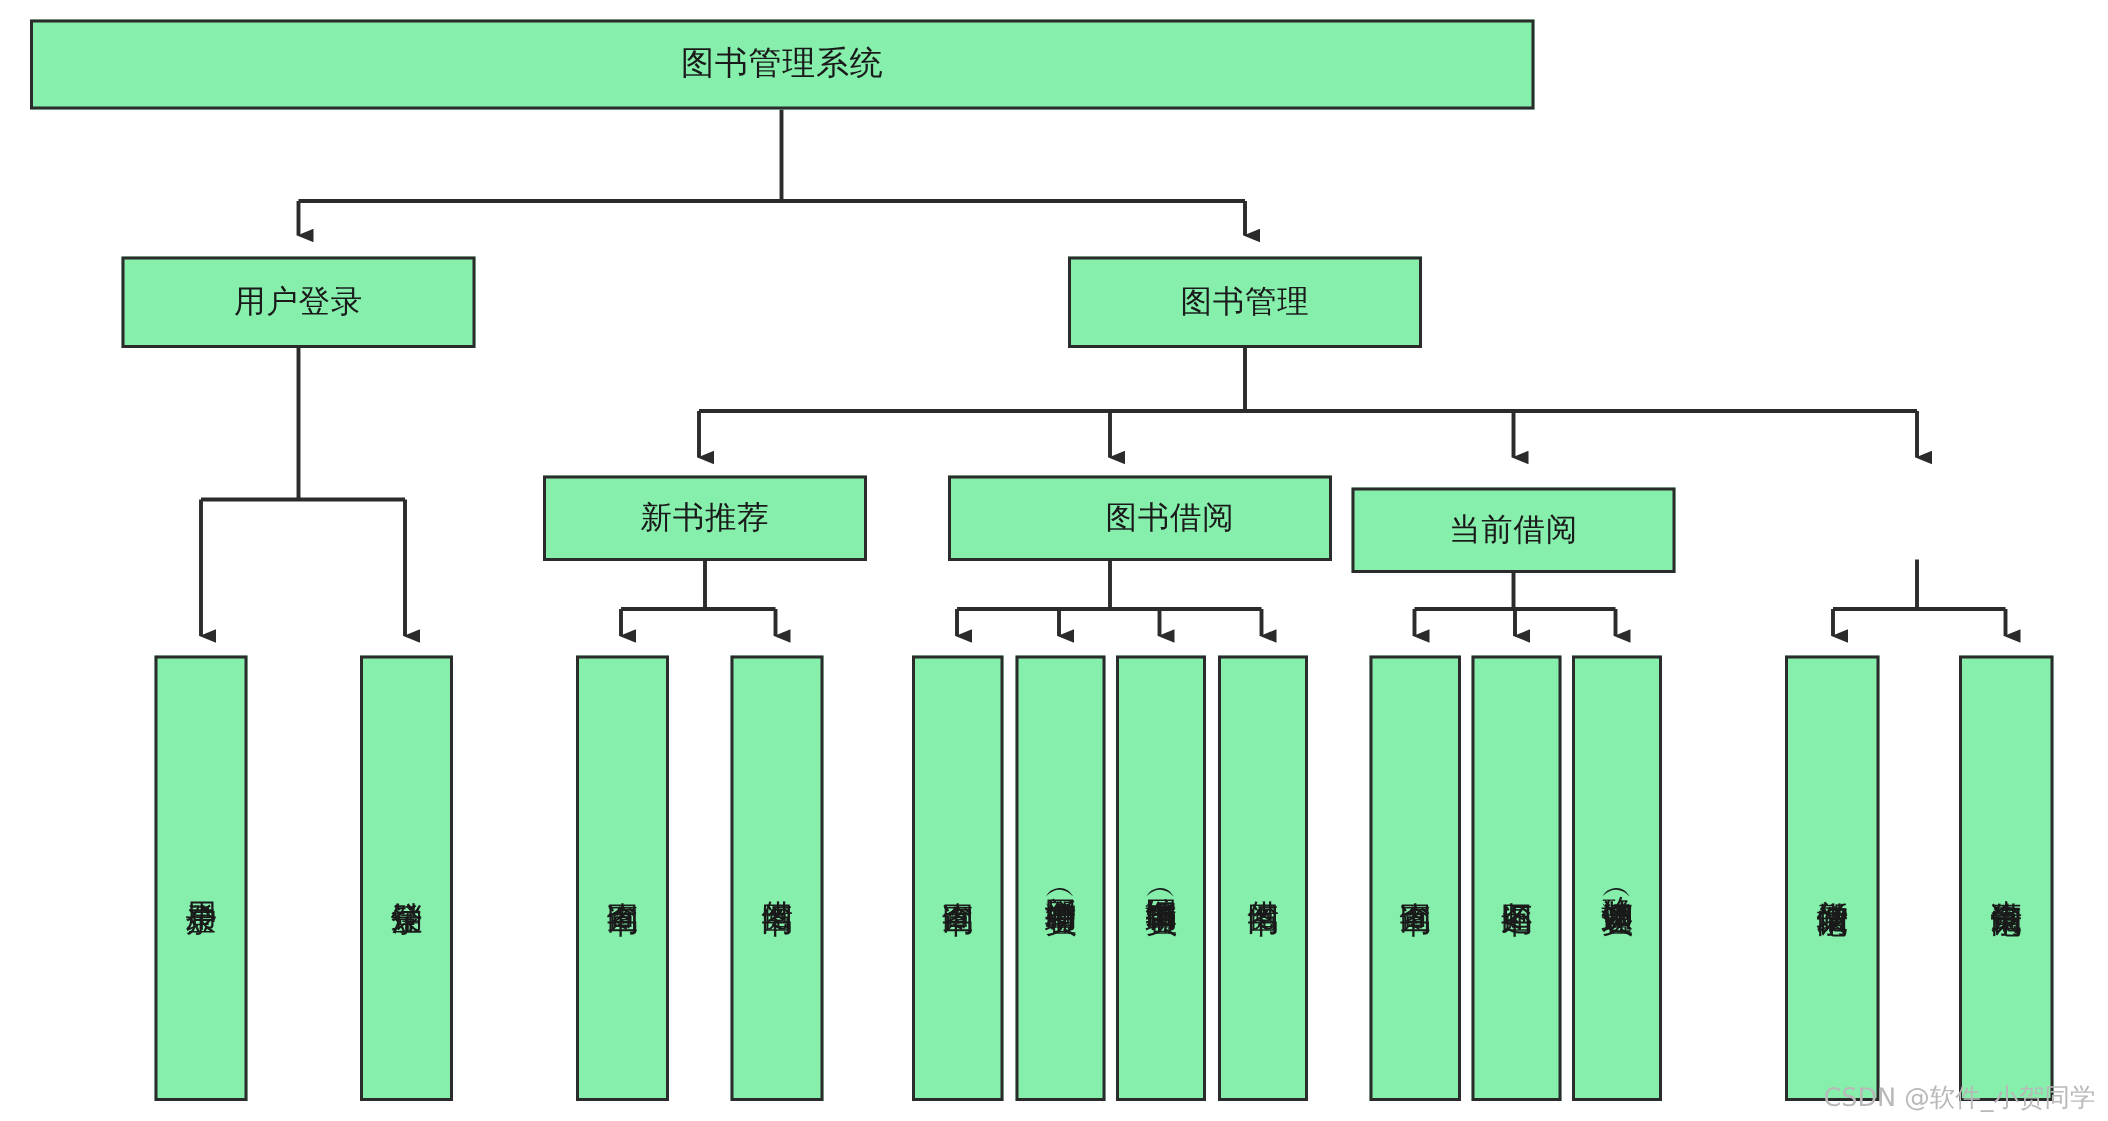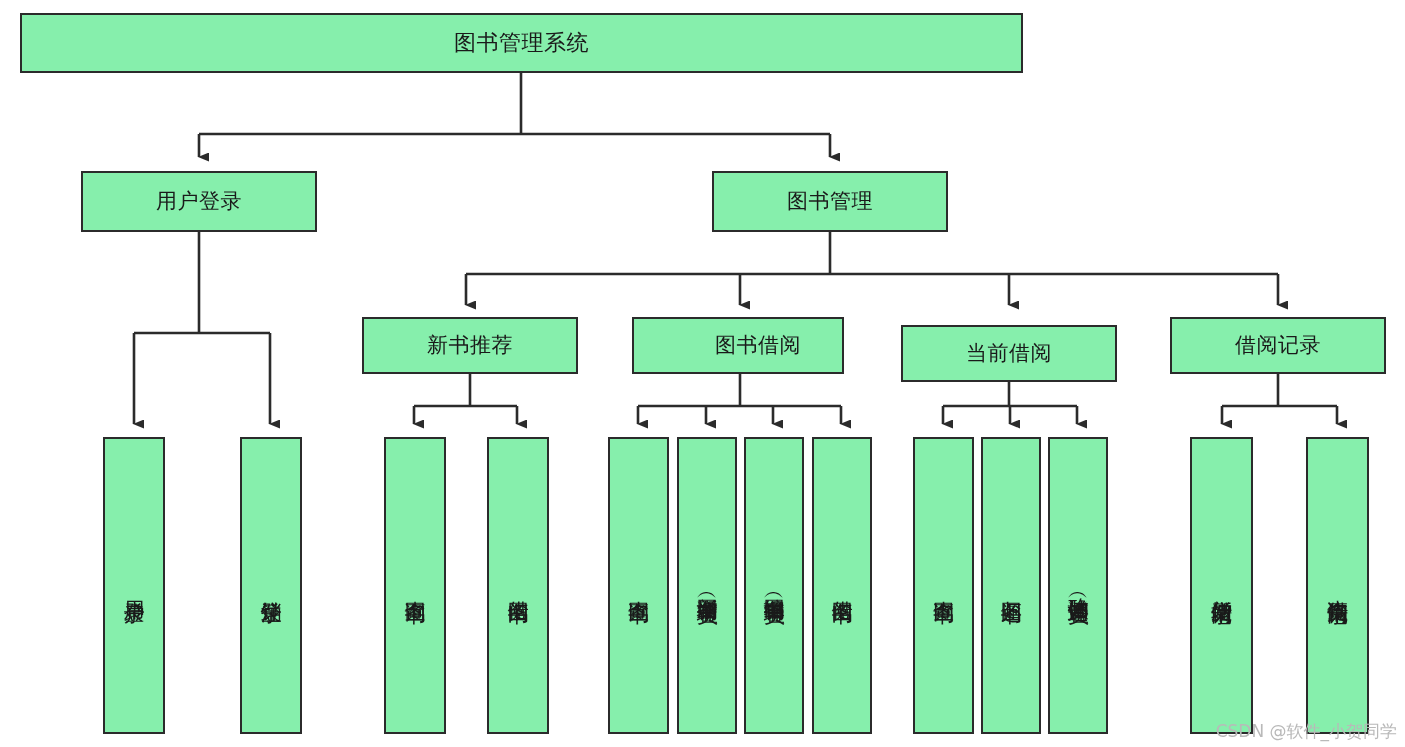--- a/index.html
+++ b/index.html
@@ -133,28 +133,25 @@
   <div class="node horiz" style="left:81px; top:171px; width:236px; height:61px;">
     <span>用户登录</span>
   </div>
   <div class="node horiz" style="left:712px; top:171px; width:236px; height:61px;">
     <span>图书管理</span>
   </div>
 
   <div class="node horiz" style="left:362px; top:317px; width:216px; height:57px;text-align:right;">
     <span>新书推荐</span>
   </div>
-  <div class="node horiz" style="left:632px; top:317px; width:212px; height:57px;padding-left:40px;">
+  <div class="node horiz" style="left:632px; top:317px; width:256px; height:57px;padding-left:40px;">
     <span>图书借阅</span>
   </div>
   <div class="node horiz" style="left:901px; top:325px; width:216px; height:57px;">
     <span>当前借阅</span>
-  </div>
-  <div class="node horiz" style="left:1170px; top:317px; width:216px; height:57px;">
-    <span>借阅记录</span>
   </div>
 
   <div class="node vert" style="left:103px; top:437px; width:62px; height:297px;">
     <span class="vtext">用户登录</span>
   </div>
   <div class="node vert" style="left:240px; top:437px; width:62px; height:297px;">
     <span class="vtext">注销登录</span>
   </div>
 
   <div class="node vert" style="left:384px; top:437px; width:62px; height:297px;">

